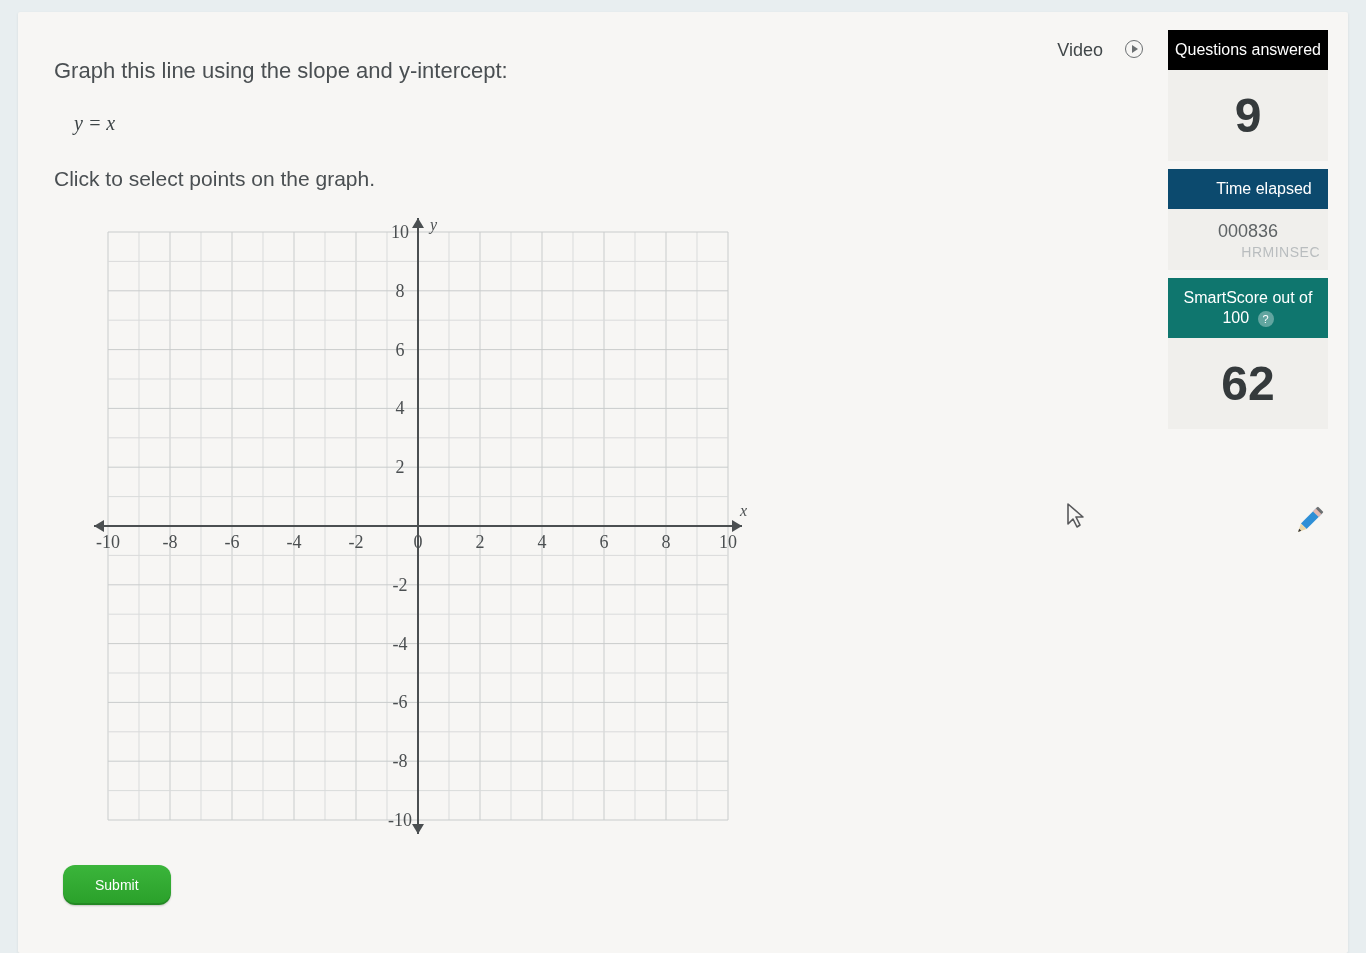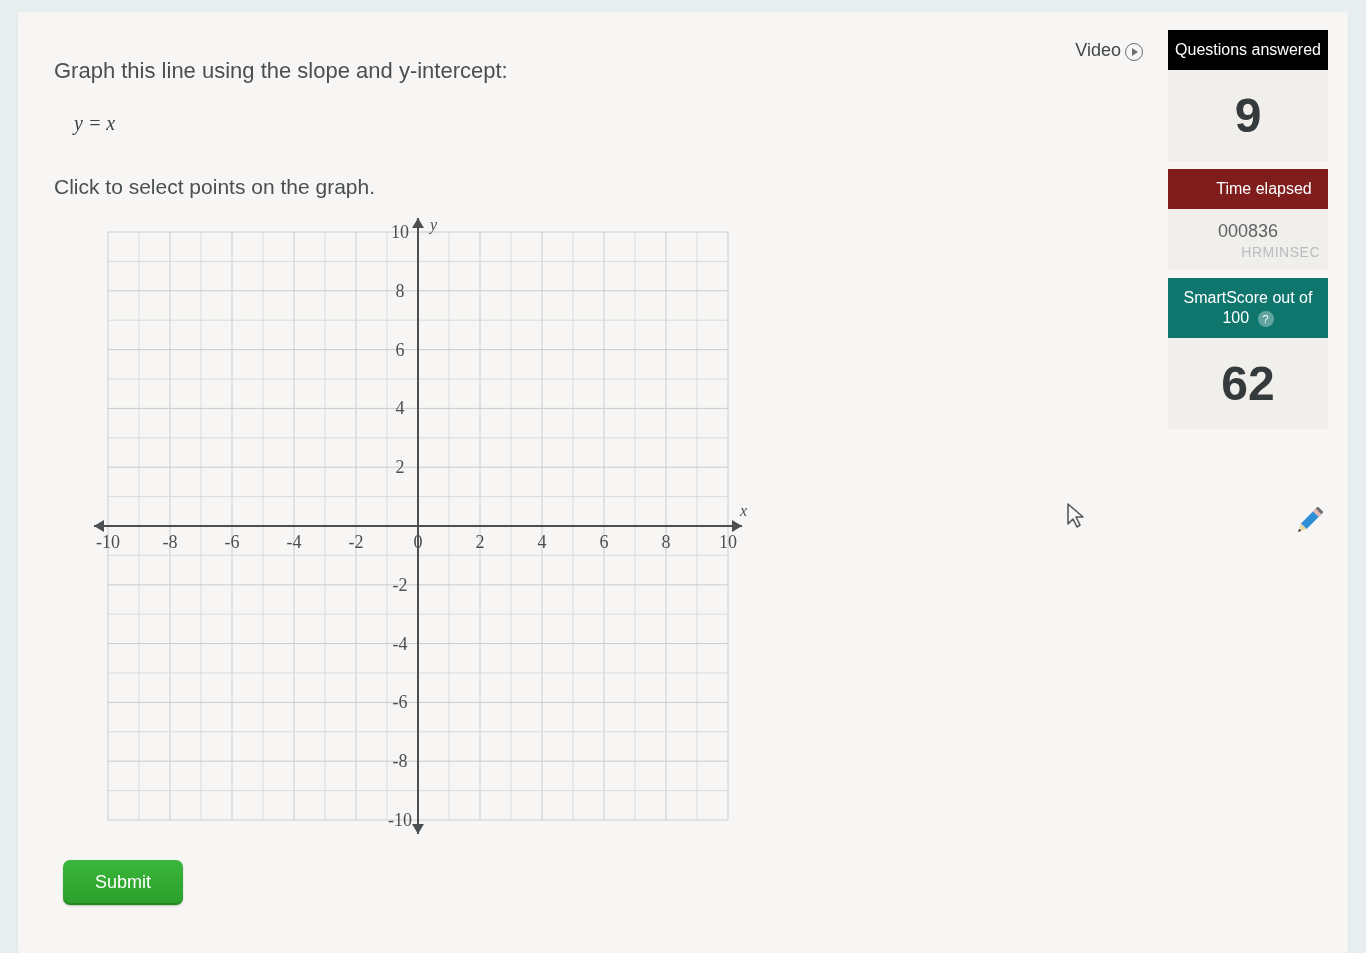--- a/index.html
+++ b/index.html
@@ -32,34 +32,34 @@
     position: absolute;
     top: 100px;
     left: 56px;
     font-size: 20px;
     font-style: italic;
     color: #3e4547;
     font-family: Georgia, "Times New Roman", serif;
   }
   .instruction {
     position: absolute;
-    top: 163px;
+    top: 155px;
     left: 36px;
     font-size: 21px;
     color: #4a4f52;
   }
   .video-link {
     position: absolute;
     top: 28px;
     right: 205px;
     font-size: 18px;
     color: #414749;
     display: flex;
-    align-items: flex-end;
-    gap: 4px;
+    align-items: flex-start;
+    gap: 22px;
     cursor: pointer;
     margin-left: 42px;
   }
   .video-link .play-circle {
     width: 18px;
     height: 18px;
     border: 1.5px solid #6b6f71;
     border-radius: 50%;
     display: inline-flex;
     align-items: center;
@@ -91,21 +91,21 @@
     text-align: center;
     color: #fff;
     font-size: 16px;
     line-height: 1.25;
   }
   .panel-body {
     padding: 18px 0;
     text-align: center;
   }
   .head-green { background: #000000; }
-  .head-blue  { background: #7f1d1d; padding-left: 38px; }
+  .head-blue  { background: #0c4a6e; padding-left: 38px; }
   .head-orange{ background: #0f766e; }
   .big-num { font-size: 48px; font-weight: bold; color: #353a3c; }
   .time-row {
     display: flex;
     justify-content: center;
     padding: 12px 8px 2px 8px;
     font-size: 18px;
     color: #5e6365;
   }
   .time-labels {
@@ -166,23 +166,23 @@
   }
   
   .submit-btn {
     position: absolute;
     left: 45px;
     bottom: 48px;
     background: #2faa2f;
     background: linear-gradient(#3bb53b,#2aa02a);
     color: #fff;
     border: none;
-    border-radius: 7px;
+    border-radius: 12px;
     padding: 12px 32px;
-    font-size: 18px;
+    font-size: 14px;
     cursor: pointer;
     box-shadow: inset 0 -2px 0 rgba(0,0,0,0.15), 0 1px 2px rgba(0,0,0,0.2);
   }
 </style>
 </head>
 <body>
 
 <div class="work-area">
 
   <div class="question-text">Graph this line using the slope and y-intercept:</div>

